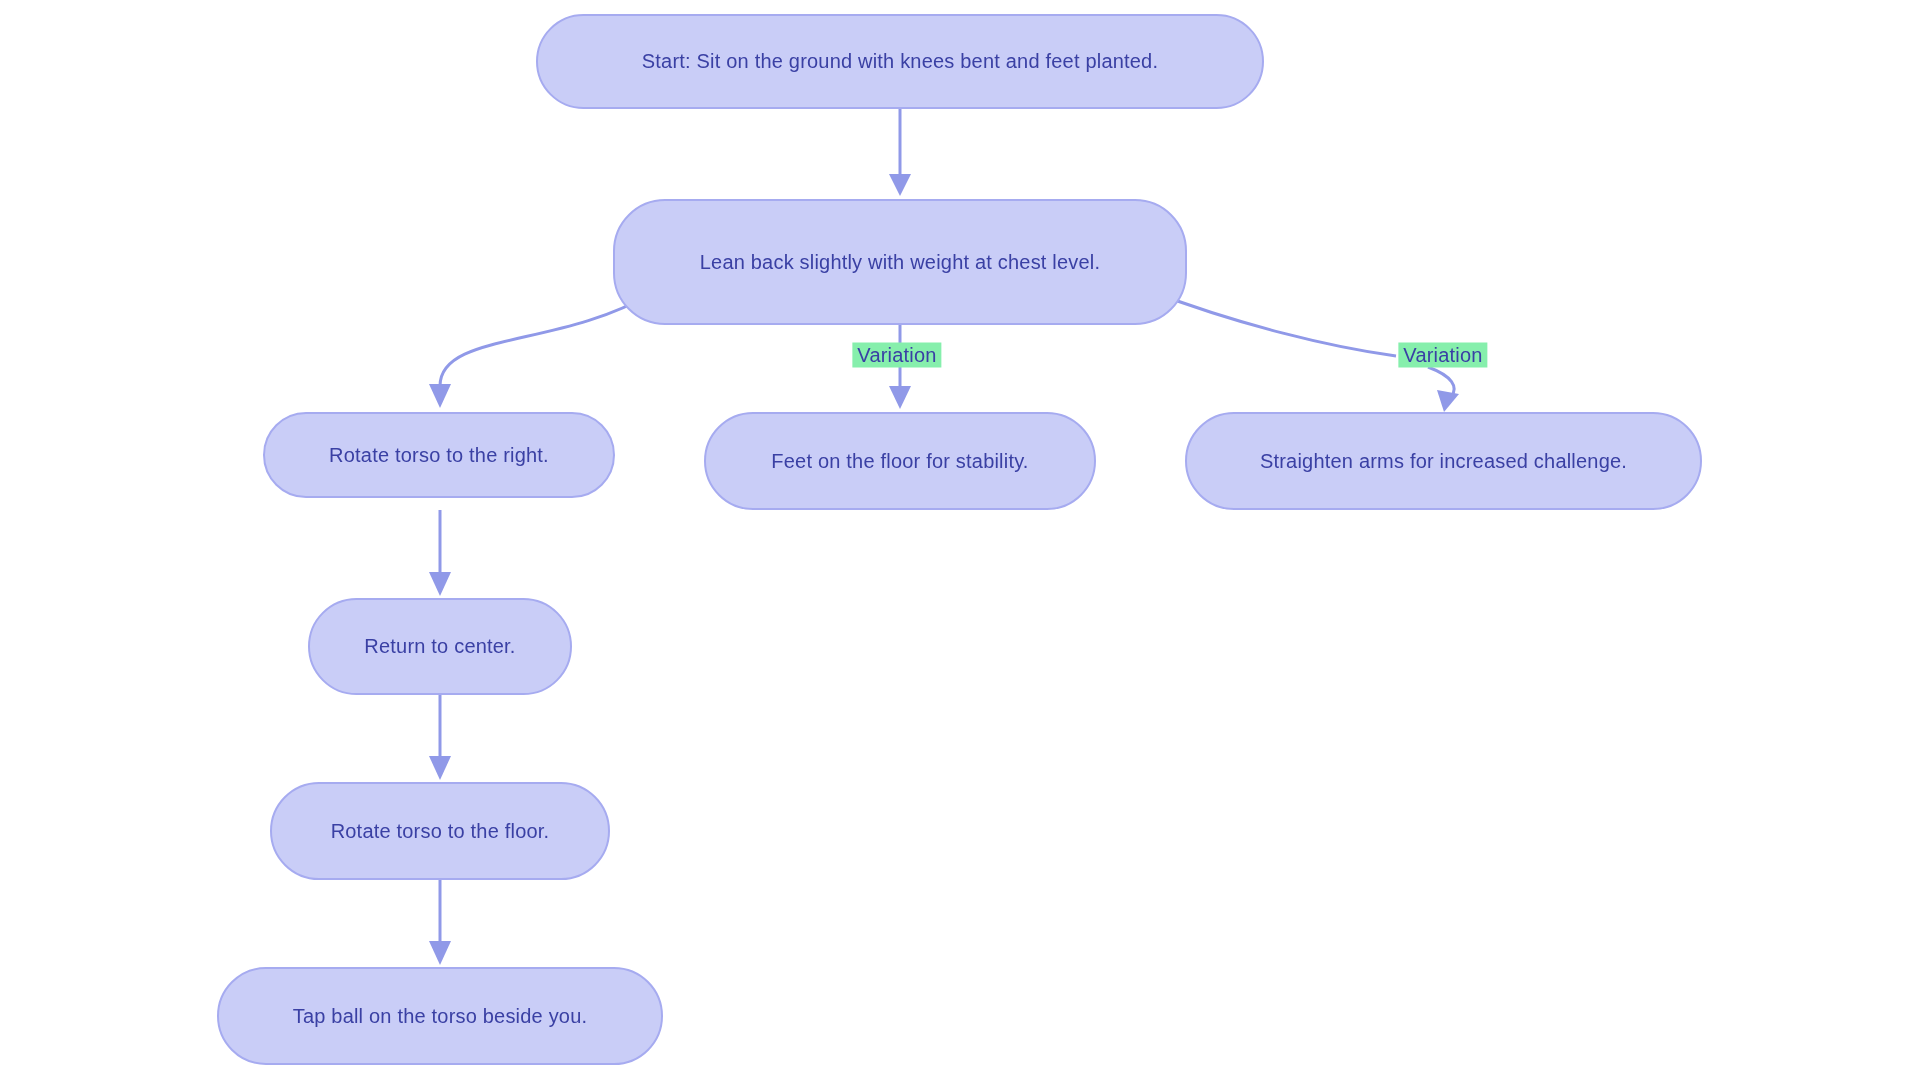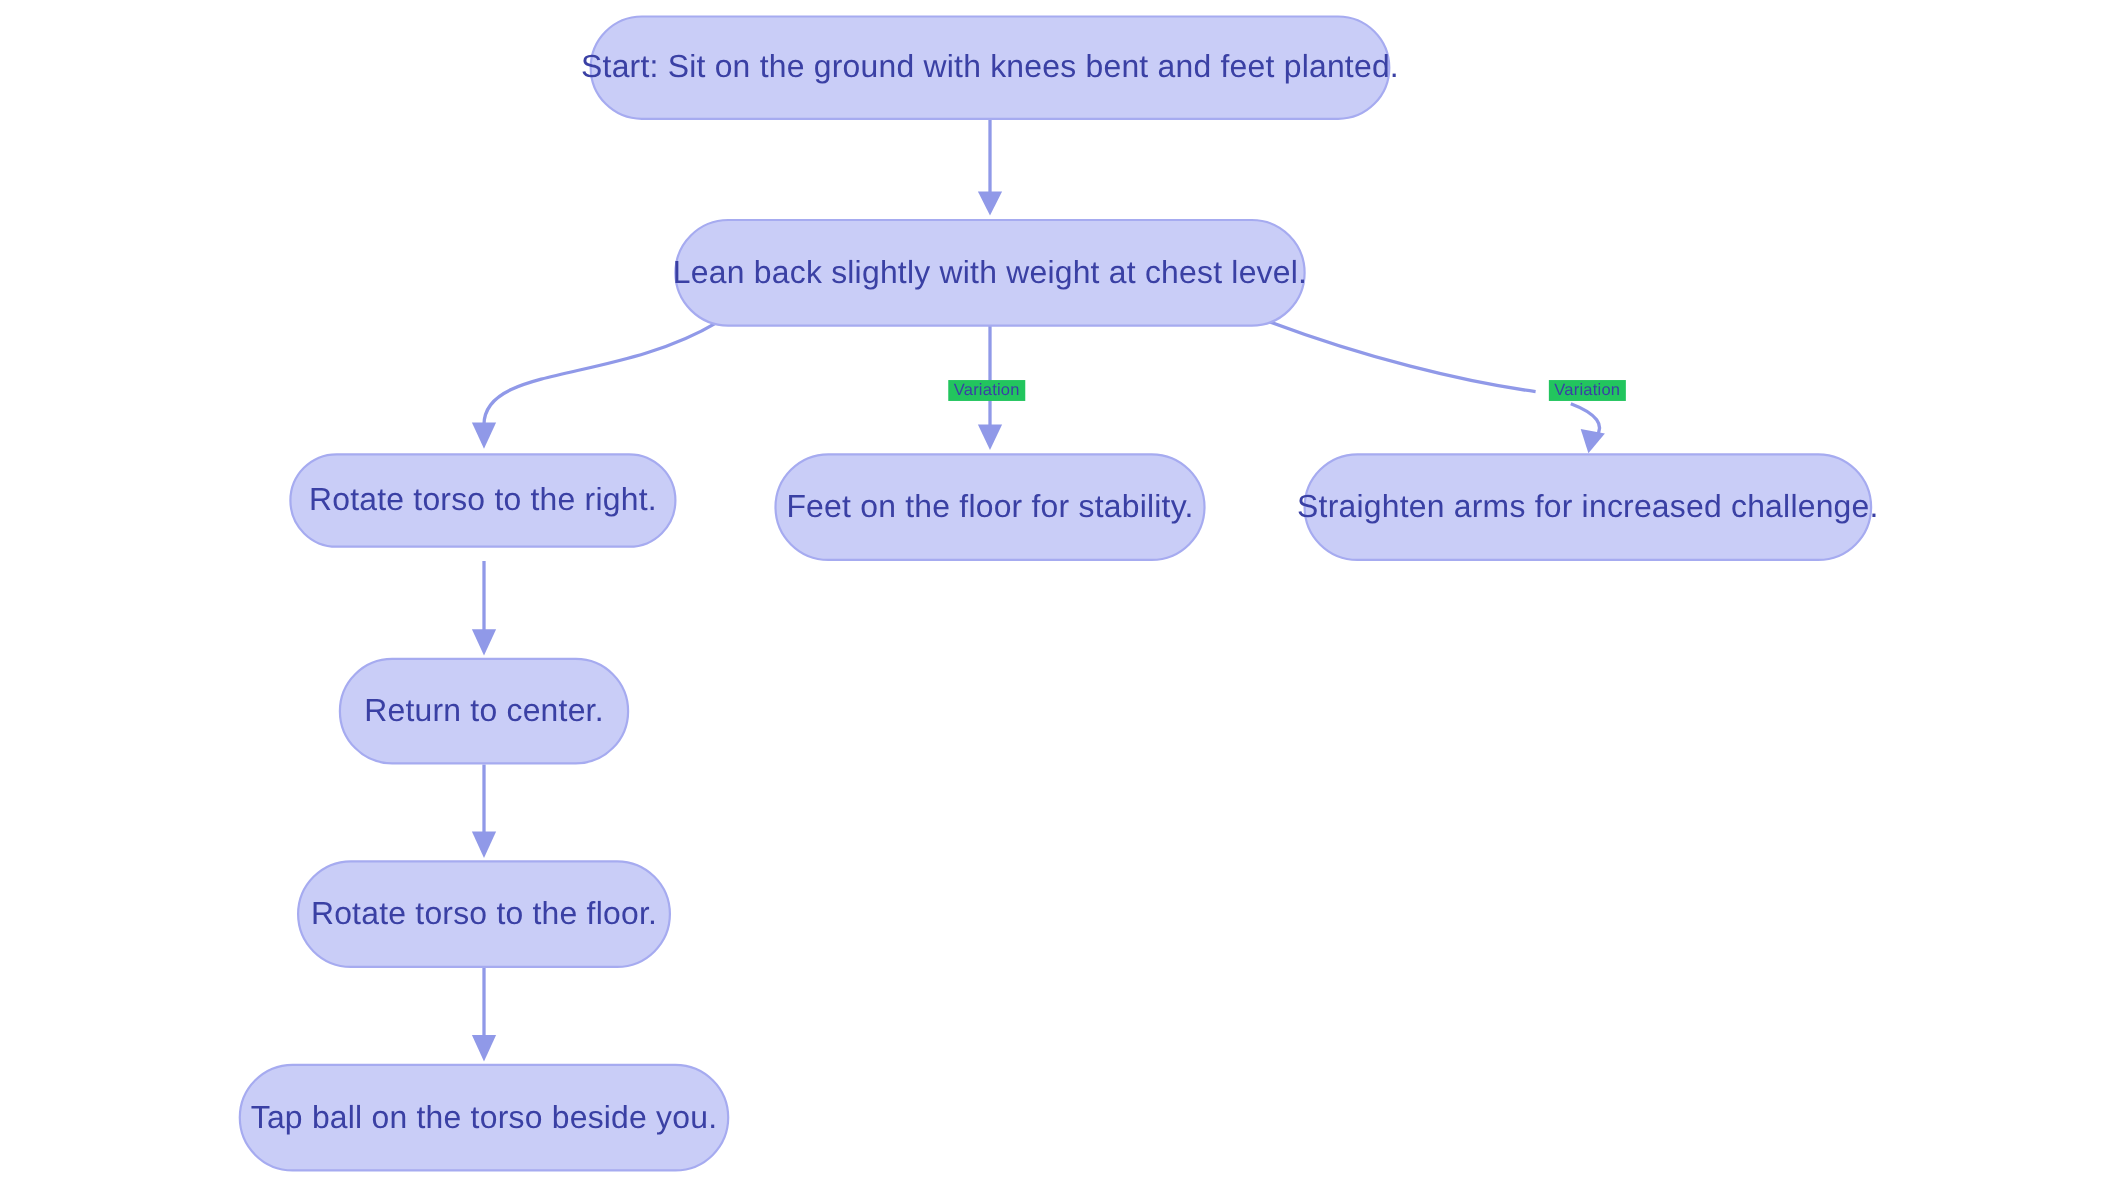--- a/index.html
+++ b/index.html
@@ -22,39 +22,39 @@
   .node {
     position: absolute;
     display: flex;
     align-items: center;
     justify-content: center;
     box-sizing: border-box;
     background: #c9cdf7;
     border: 2px solid #a6abf0;
     border-radius: 52px;
     color: #3a40a4;
-    font-size: 29px;
+    font-size: 20px;
     line-height: 1.25;
     text-align: center;
     letter-spacing: 0.2px;
     white-space: nowrap;
   }
   .edge-label {
     position: absolute;
     transform: translate(-50%, -50%);
-    background: #22c55e;
+    background: #86efac;
     padding: 1px 5px;
     color: #3a40a4;
-    font-size: 15px;
+    font-size: 20px;
     letter-spacing: 0.2px;
     white-space: nowrap;
   }
   
   .node-start            { left: 536px;  top: 14px;  width: 728px; height: 95px; }
-  .node-lean-back        { left: 613px;  top: 199px; width: 574px; height: 98px; }
+  .node-lean-back        { left: 613px;  top: 199px; width: 574px; height: 126px; }
   .node-rotate-right     { left: 263px;  top: 412px; width: 352px; height: 86px; }
   .node-feet-floor       { left: 704px;  top: 412px; width: 392px; height: 98px; }
   .node-straighten-arms  { left: 1185px; top: 412px; width: 517px; height: 98px; }
   .node-return-center    { left: 308px;  top: 598px; width: 264px; height: 97px; }
   .node-rotate-left      { left: 270px;  top: 782px; width: 340px; height: 98px; }
   .node-tap-ball         { left: 217px;  top: 967px; width: 446px; height: 98px; }
   .edge-label-mid        { left: 897px;  top: 355px; }
   .edge-label-right      { left: 1443px; top: 355px; }
 </style>
 </head>

